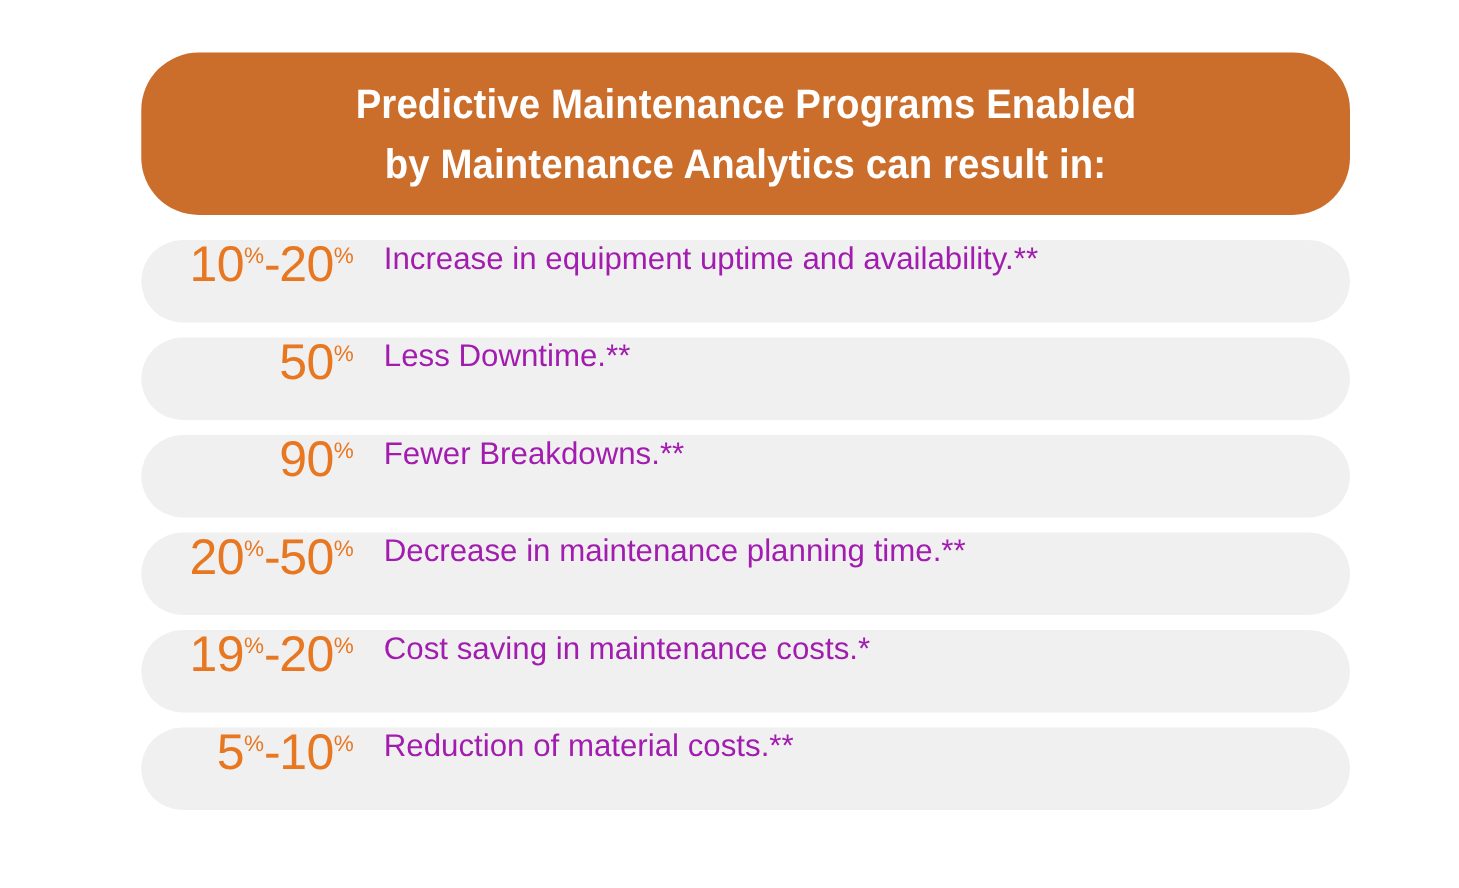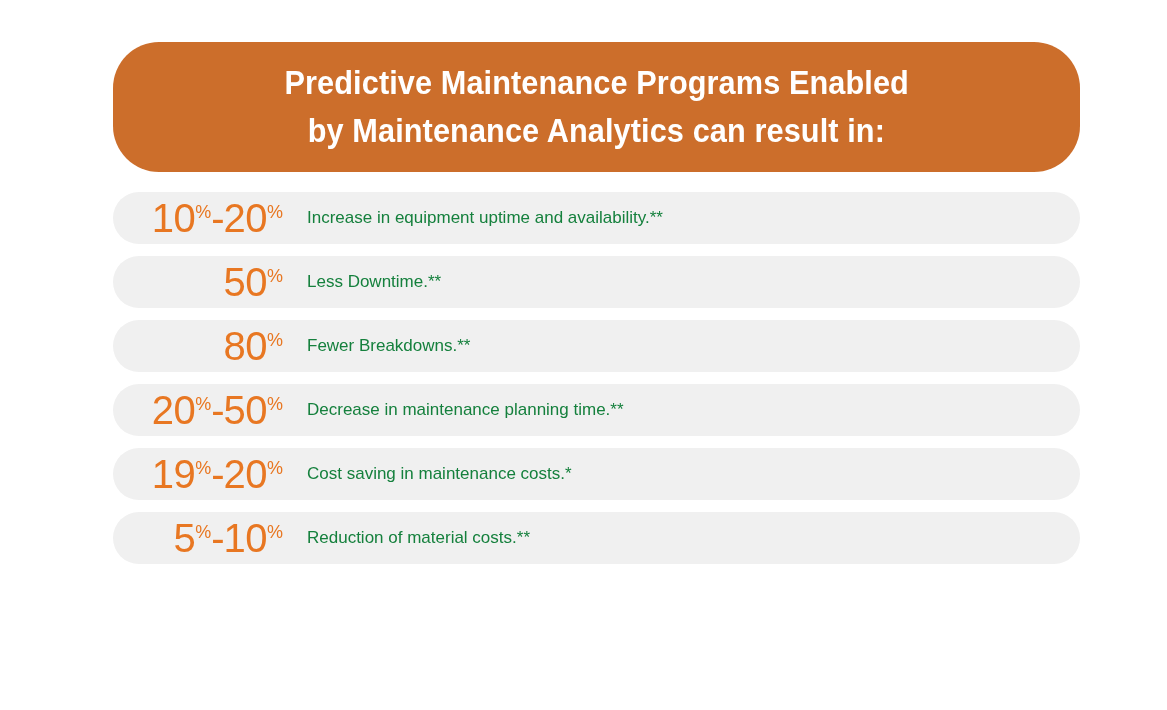--- a/index.html
+++ b/index.html
@@ -52,26 +52,26 @@
 
   
   .rows {
     position: absolute;
     left: 113px;
     top: 192px;
     width: 967px;
   }
   .row {
     position: relative;
-    height: 52px;
+    height: 66px;
     margin-bottom: 12px;
     background: #F0F0F0;
     border-radius: 33px;
     display: flex;
-    align-items: center;
+    align-items: flex-start;
     box-sizing: border-box;
   }
   .row:last-child {
     margin-bottom: 12px;
   }
 
   .stat {
     width: 170px;
     flex: 0 0 170px;
     text-align: right;
@@ -89,22 +89,22 @@
     line-height: 0;
     letter-spacing: 0;
   }
   .stat .dash {
     letter-spacing: -1px;
   }
 
   .desc {
     flex: 1 1 auto;
     padding-left: 24px;
-    color: #15803d;
-    font-size: 17px;
+    color: #a21caf;
+    font-size: 25px;
     line-height: 1.2;
     white-space: nowrap;
   }
 </style>
 </head>
 <body>
 
 <div class="infographic">
 
   <div class="banner">
@@ -115,21 +115,21 @@
   <div class="rows">
       <div class="row">
         <div class="stat"><span>10</span><span class="pct">%</span><span class="dash">-</span><span>20</span><span class="pct">%</span></div>
         <div class="desc">Increase in equipment uptime and availability.**</div>
       </div>
       <div class="row">
         <div class="stat"><span>50</span><span class="pct">%</span></div>
         <div class="desc">Less Downtime.**</div>
       </div>
       <div class="row">
-        <div class="stat"><span>80</span><span class="pct">%</span></div>
+        <div class="stat"><span>90</span><span class="pct">%</span></div>
         <div class="desc">Fewer Breakdowns.**</div>
       </div>
       <div class="row">
         <div class="stat"><span>20</span><span class="pct">%</span><span class="dash">-</span><span>50</span><span class="pct">%</span></div>
         <div class="desc">Decrease in maintenance planning time.**</div>
       </div>
       <div class="row">
         <div class="stat"><span>19</span><span class="pct">%</span><span class="dash">-</span><span>20</span><span class="pct">%</span></div>
         <div class="desc">Cost saving in maintenance costs.*</div>
       </div>

